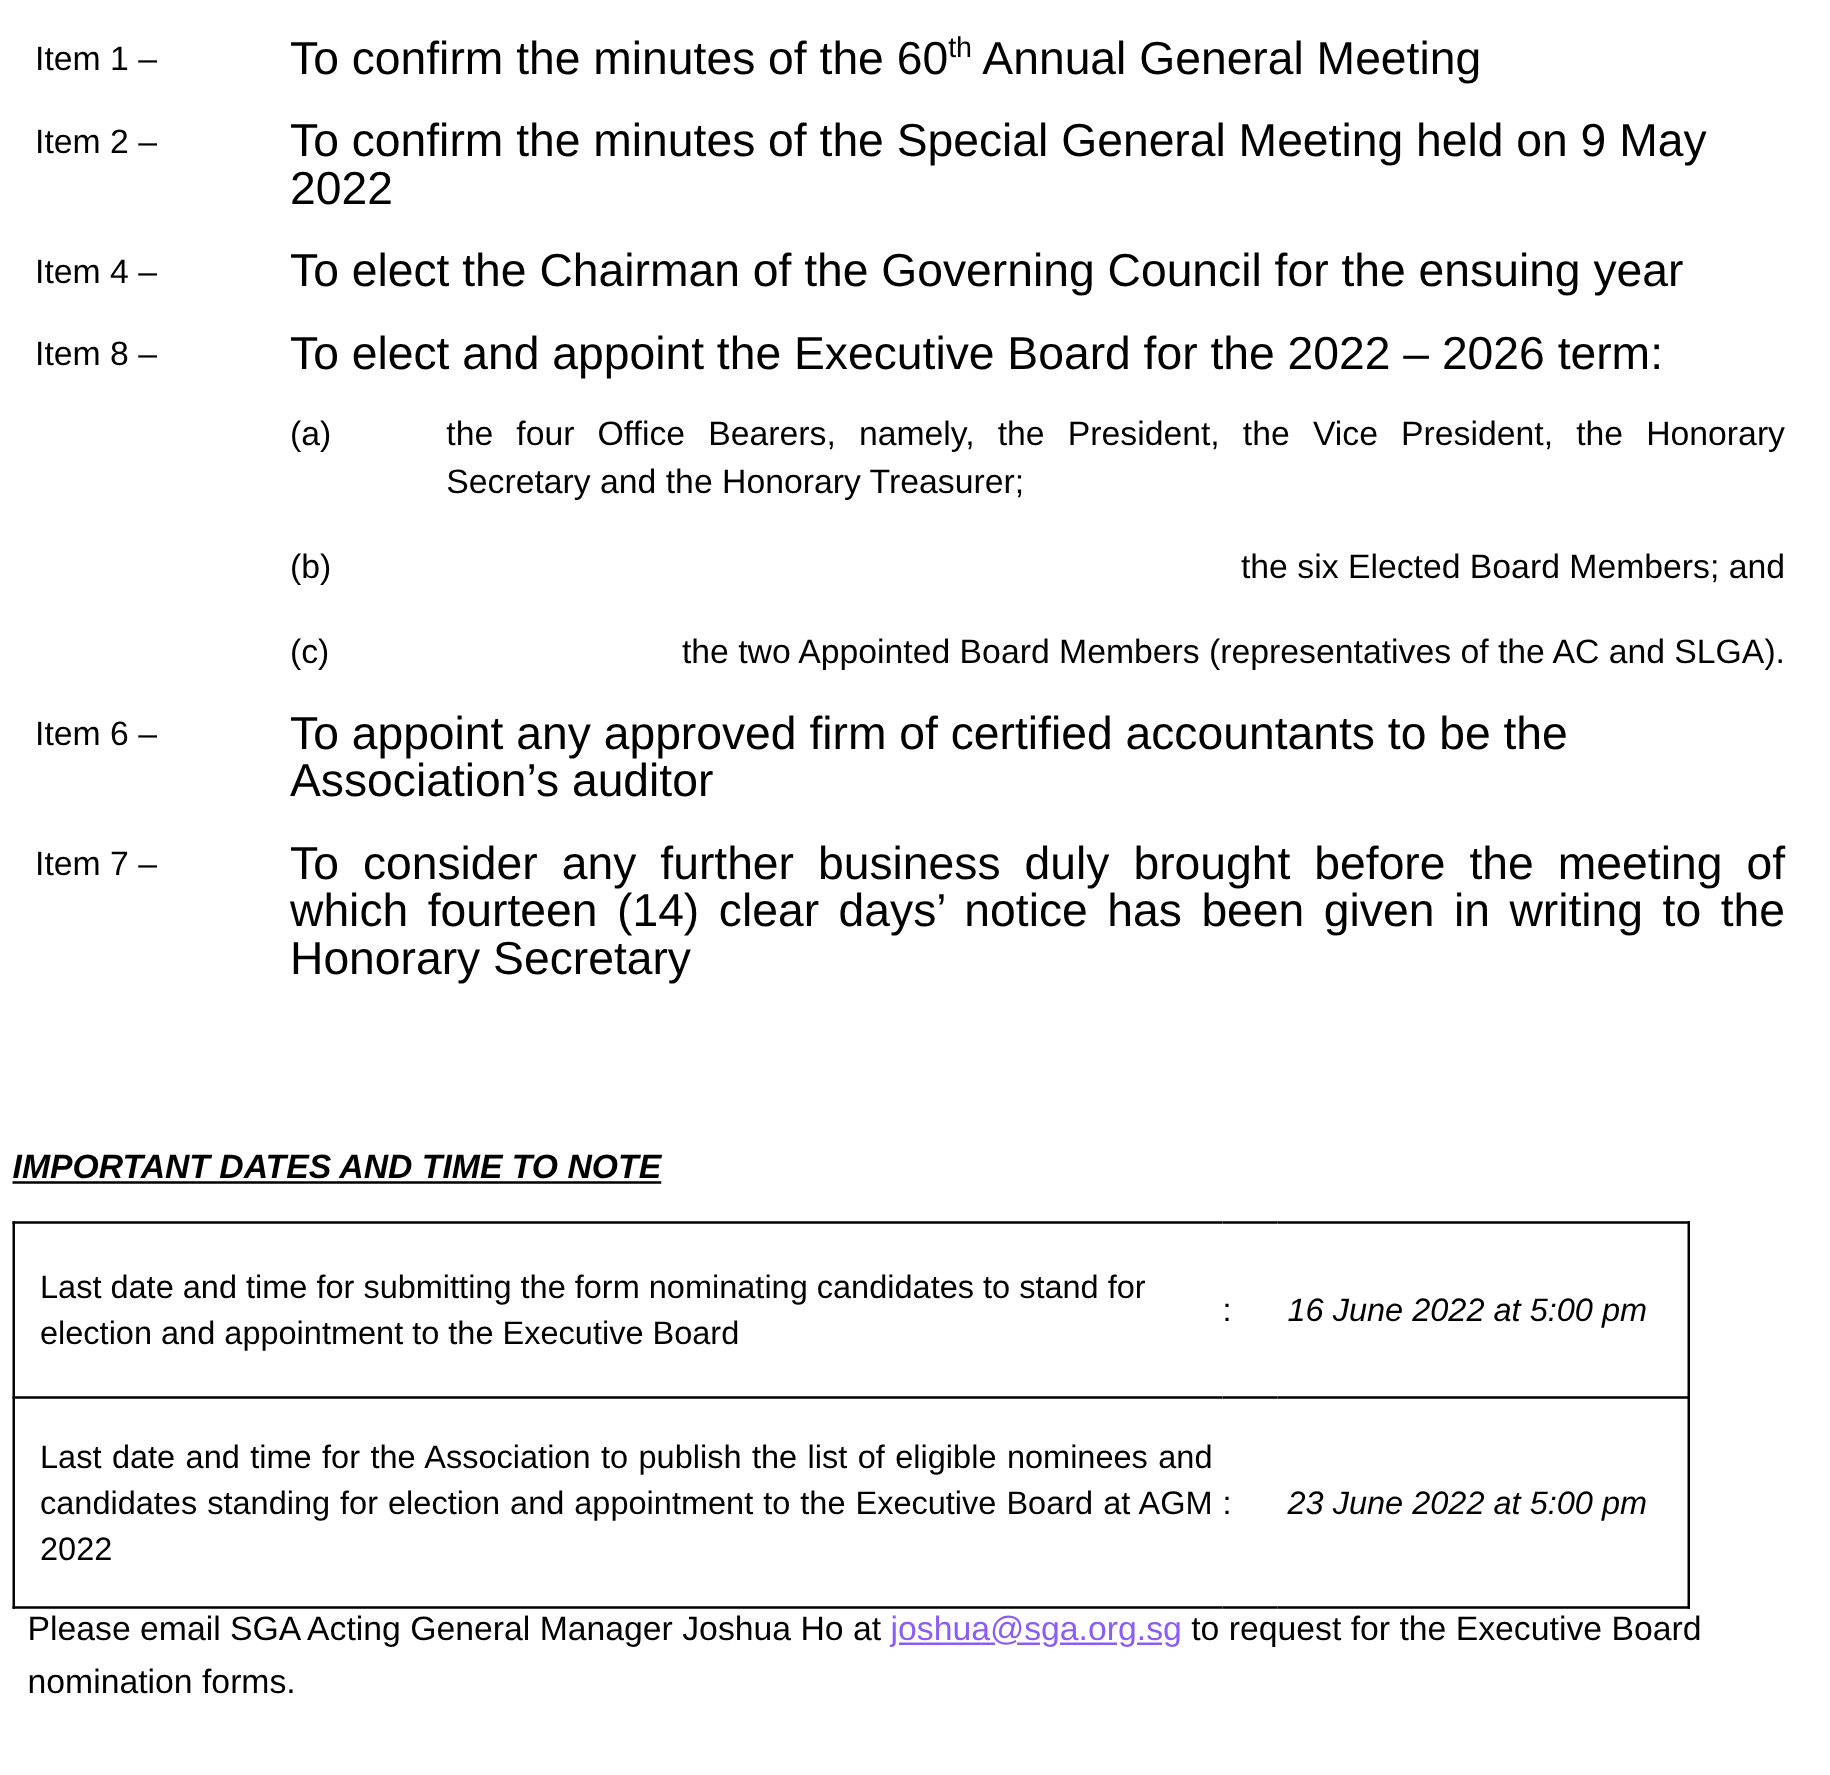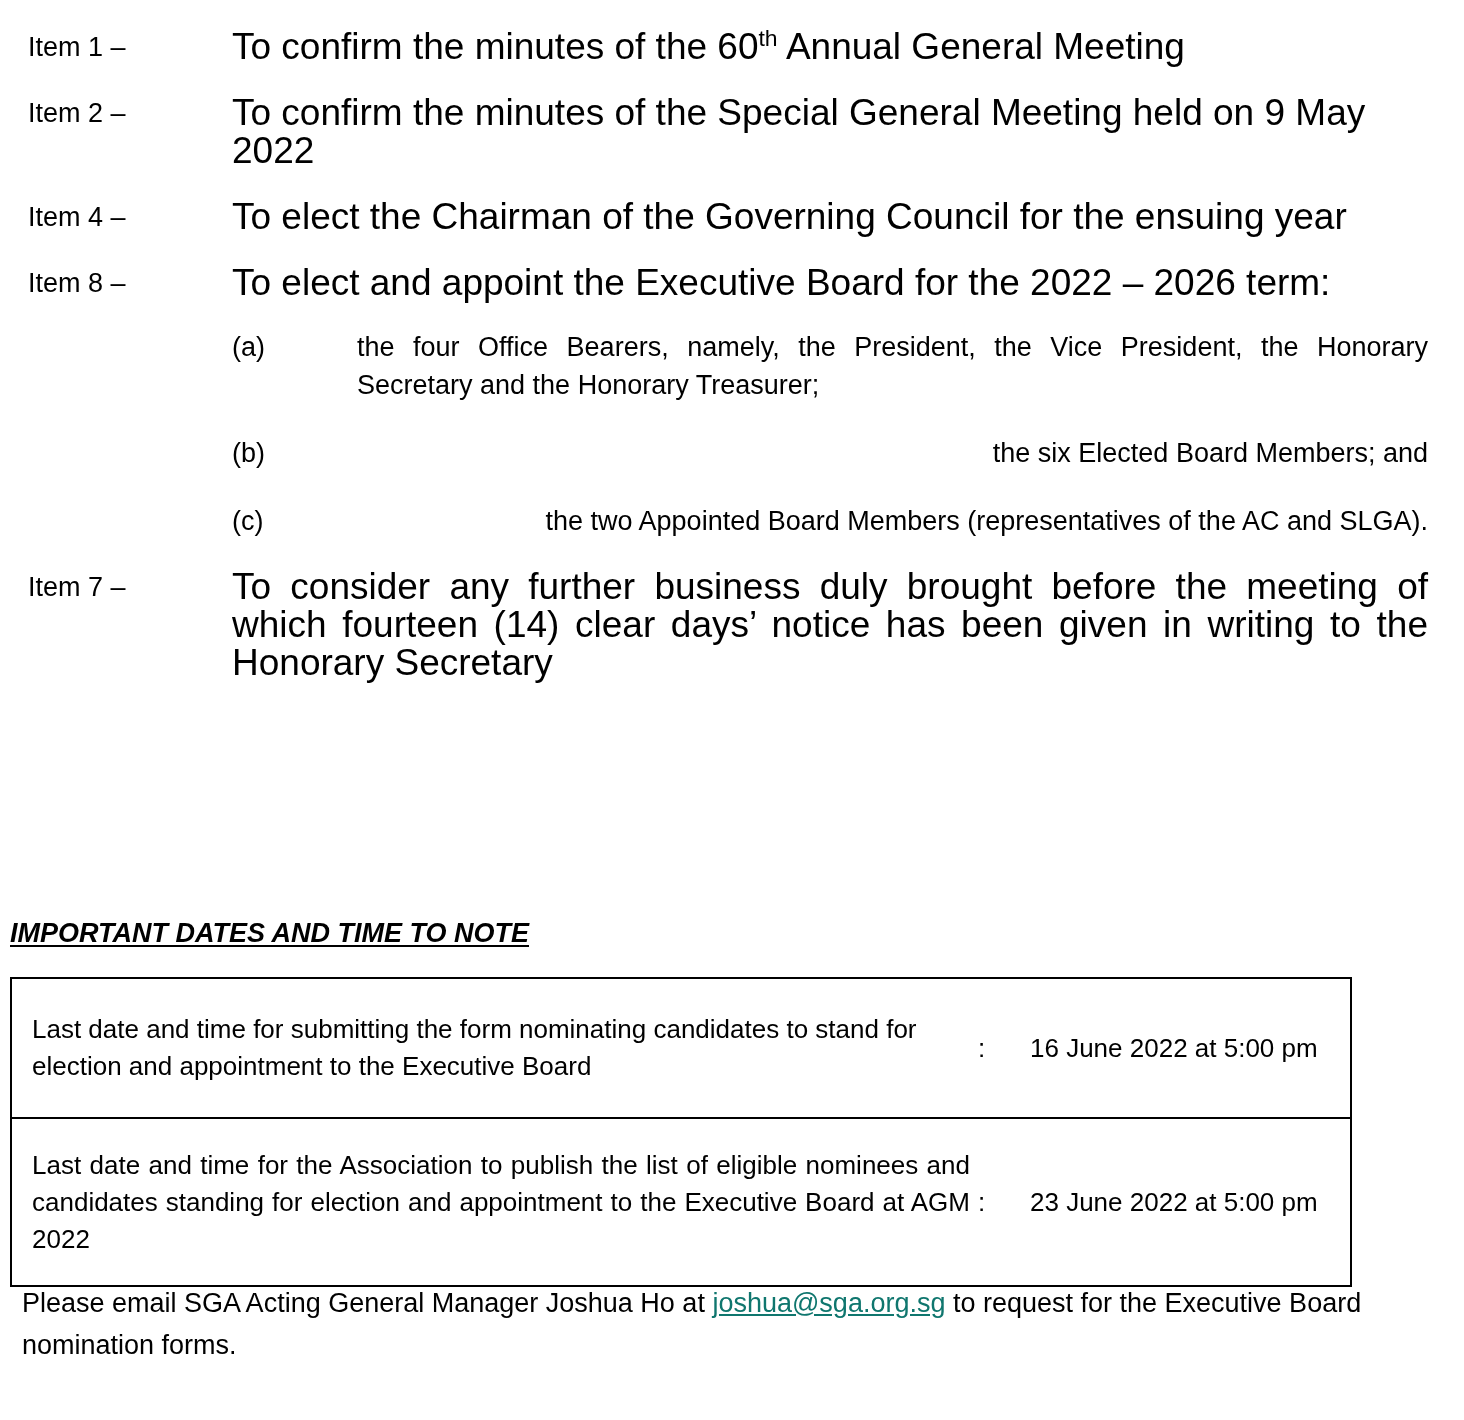--- a/index.html
+++ b/index.html
@@ -129,39 +129,40 @@
   .cell-colon {
     width: 44px;
     text-align: left;
     border-left: none !important;
     border-right: none !important;
   }
   .cell-date {
     border-left: none !important;
     padding-left: 8px !important;
     white-space: nowrap;
+    font-style: italic;
   }
   .row1 .cell-desc { height: 110px; }
   .row2 .cell-desc { height: 138px; }
   .just2 {
     text-align: justify;
     text-justify: inter-word;
   }
 
   
   .footer-note {
     position: absolute;
     left: 22px;
     top: 1282px;
     width: 1400px;
     font-size: 27px;
     line-height: 42px;
   }
   .email-link {
-    color: #0f766e;
+    color: #8b5cf6;
     text-decoration: underline;
     text-underline-offset: 2px;
     cursor: pointer;
   }
 </style>
 </head>
 <body>
 
 <div class="page">
 
@@ -197,20 +198,24 @@
             <div class="sub-text nojust">the six Elected Board Members; and</div>
           </div>
           <div class="sub-row">
             <div class="sub-label">(c)</div>
             <div class="sub-text nojust">the two Appointed Board Members (representatives of the AC and SLGA).</div>
           </div>
         </div>
       </div>
     </div>
 
+    <div class="item-row" style="margin-top:2px;">
+      <div class="item-label">Item 6 –</div>
+      <div class="item-body nojust">To appoint any approved firm of certified accountants to be the Association’s auditor</div>
+    </div>
 
     <div class="item-row">
       <div class="item-label">Item 7 –</div>
       <div class="item-body">To consider any further business duly brought before the meeting of which fourteen (14) clear days’ notice has been given in writing to the Honorary Secretary</div>
     </div>
 
   </div>
 
   <div class="section-heading">IMPORTANT DATES AND TIME TO NOTE</div>
 

